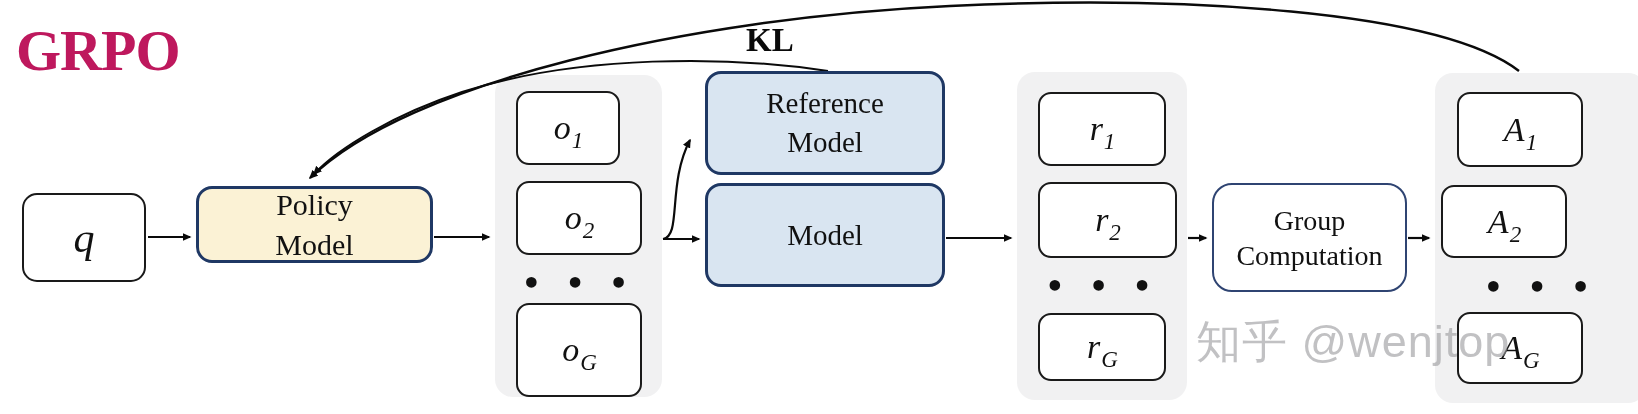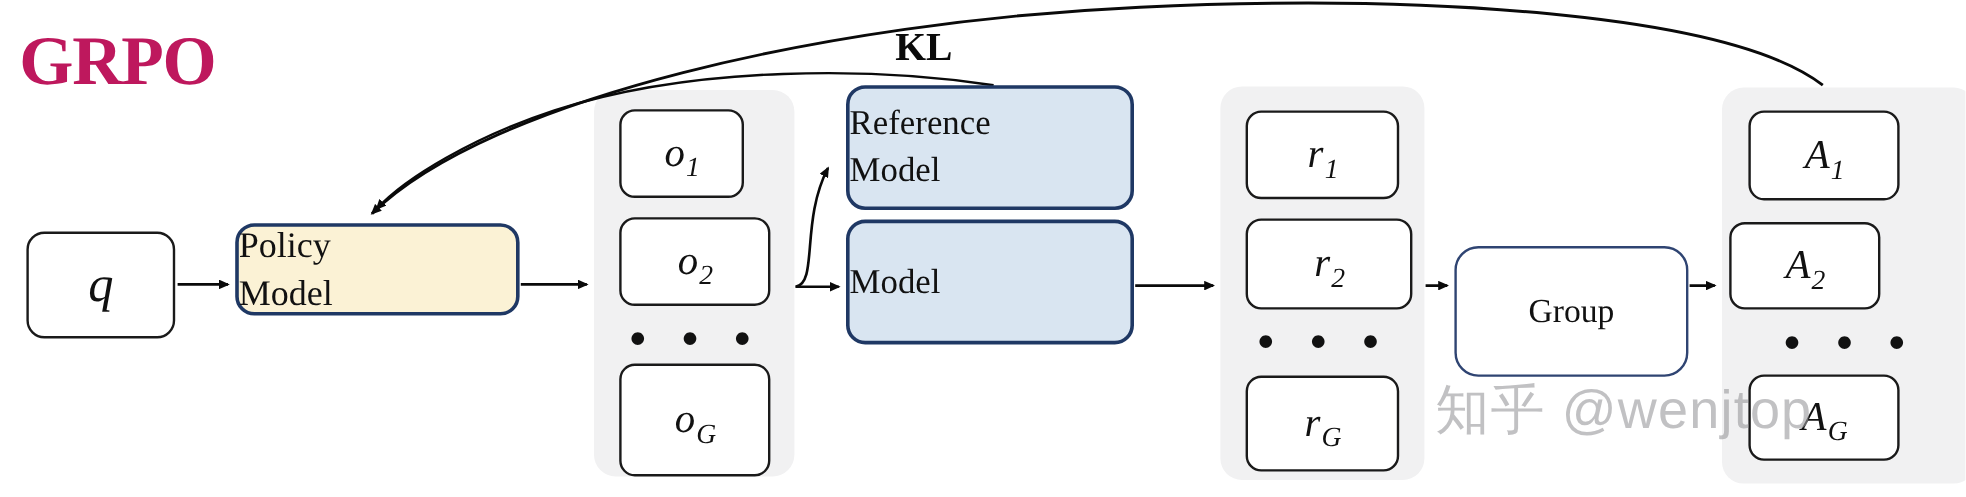--- a/index.html
+++ b/index.html
@@ -14,36 +14,36 @@
   }
   
   .node{
     box-sizing:border-box;background:#ffffff;border:2px solid #1a1a1a;
     border-radius:13px;display:flex;align-items:center;justify-content:center;
     color:#111;z-index:3;
   }
   
   .model-node{
     box-sizing:border-box;border:3px solid #1F3864;border-radius:16px;
-    display:flex;flex-direction:column;align-items:flex-start;justify-content:center;
+    display:flex;flex-direction:column;align-items:center;justify-content:center;
     font-size:30px;line-height:40px;color:#111;z-index:3;
   }
   .panel{
     background:#F1F1F2;border-radius:18px;z-index:1;
   }
   .math{font-style:italic;font-size:34px;}
   .math .sub{font-size:23px;position:relative;top:9px;left:1px;}
   .q-label{font-style:italic;font-size:42px;}
   .ellipsis{
     position:absolute;width:100%;text-align:center;font-size:30px;
     font-weight:bold;letter-spacing:7px;color:#111;line-height:1;
     font-family:"DejaVu Sans",sans-serif;z-index:2;
   }
   #group-computation-box{
-    border:2px solid #2F4472;border-radius:20px;font-size:28px;line-height:35px;margin-top:22px;
+    border:2px solid #2F4472;border-radius:20px;font-size:28px;line-height:35px;
   }
   #kl-label{
     left:746px;top:22px;font-size:33px;font-weight:bold;
     color:#0a0a0a;z-index:4;
   }
   #watermark{
     left:1196px;top:312px;font-size:45px;color:rgba(155,155,158,0.62);
     font-family:"Liberation Sans",sans-serif;z-index:9;white-space:nowrap;
     letter-spacing:1px;
   }
@@ -89,27 +89,28 @@
   </div>
 
   <div class="abs panel" style="left:1017px;top:72px;width:170px;height:328px;">
     <div class="inner-box node" style="left:21px;top:20px;width:128px;height:74px;">
       <span class="math"><span>r</span><span class="sub">1</span></span>
     </div>
     <div class="inner-box node" style="left:21px;top:110px;width:139px;height:76px;">
       <span class="math"><span>r</span><span class="sub">2</span></span>
     </div>
     <div class="ellipsis" style="top:200px;">• • •</div>
-    <div class="inner-box node" style="left:21px;top:241px;width:128px;height:80px;">
+    <div class="inner-box node" style="left:21px;top:241px;width:128px;height:68px;">
       <span class="math"><span>r</span><span class="sub">G</span></span>
     </div>
   </div>
 
   <div class="abs node" id="group-computation-box" style="left:1212px;top:183px;width:195px;height:109px;flex-direction:column;">
     <span>Group</span>
+    <span>Computation</span>
   </div>
 
   <div class="abs panel" style="left:1435px;top:73px;width:211px;height:330px;">
     <div class="inner-box node" style="left:22px;top:19px;width:126px;height:75px;">
       <span class="math"><span>A</span><span class="sub">1</span></span>
     </div>
     <div class="inner-box node" style="left:6px;top:112px;width:126px;height:73px;">
       <span class="math"><span>A</span><span class="sub">2</span></span>
     </div>
     <div class="ellipsis" style="top:200px;">• • •</div>

